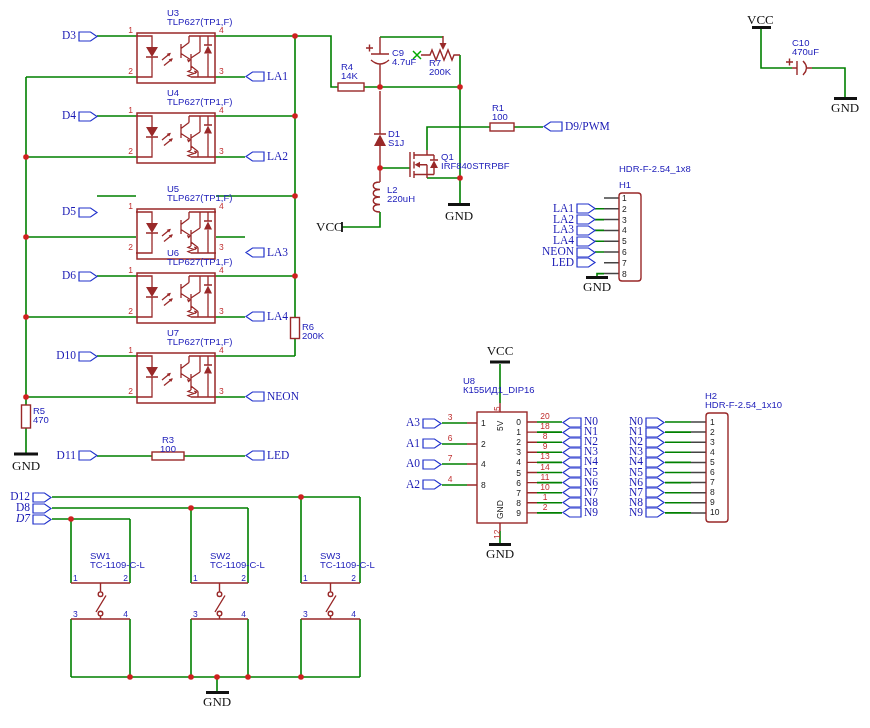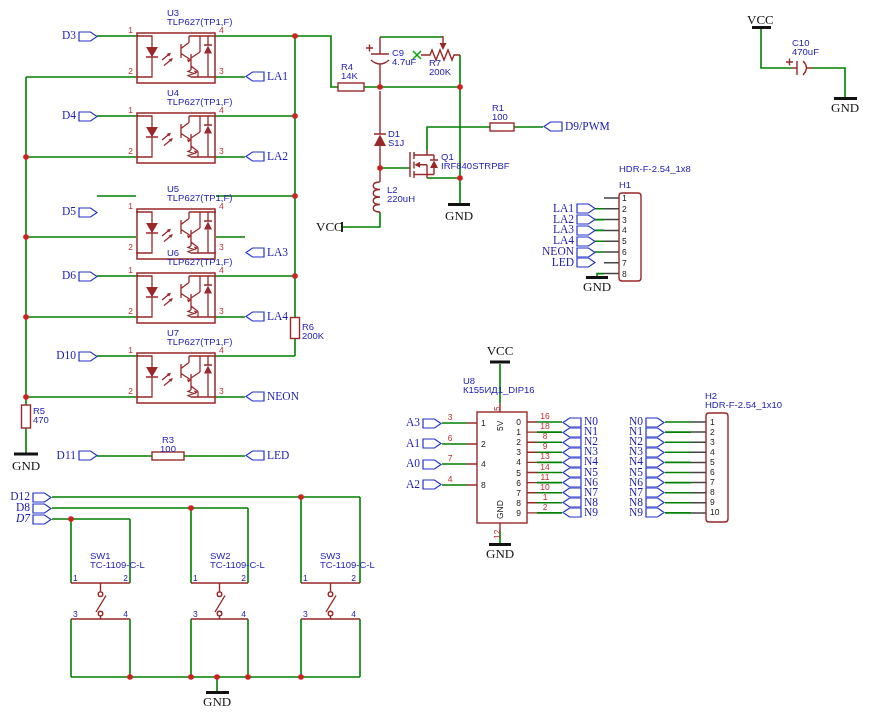--- a/index.html
+++ b/index.html
@@ -431,21 +431,21 @@
           <use href="#flagR"></use>
         </svg>
       <span class="lbl pn ce" style="left:442px;top:-4.5px;width:16px">4</span>
       <span class="lbl bk" style="left:481px;top:1.5px">8</span>
     </div>
     </div>
   <div class="rep">
 
   <div class="row" style="top: 416.5px;">
       <span class="lbl bk ce" style="left:513px;top:1.5px;width:11px">0</span>
-      <span class="lbl pn ce" style="left:537px;top:-4.5px;width:16px">16</span>
+      <span class="lbl pn ce" style="left:537px;top:-4.5px;width:16px">20</span>
       <svg class="flag" style="left:562px;top:0" viewBox="0 0 20 11">
           <use href="#flagL"></use>
         </svg>
       <span class="lbl net" style="left:584px;top:-0.5px">N0</span>
     </div>
       <div class="row" style="top: 426.6px;">
       <span class="lbl bk ce" style="left:513px;top:1.5px;width:11px">1</span>
       <span class="lbl pn ce" style="left:537px;top:-4.5px;width:16px">18</span>
       <svg class="flag" style="left:562px;top:0" viewBox="0 0 20 11">
           <use href="#flagL"></use>

